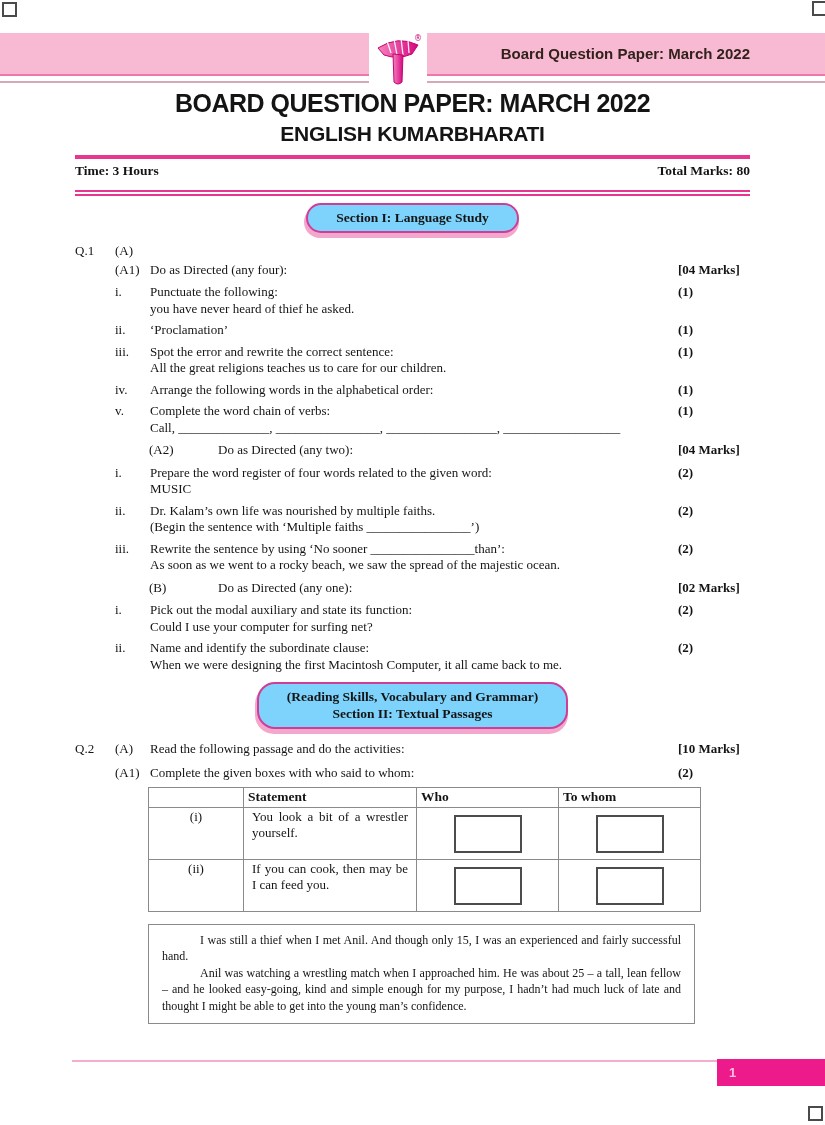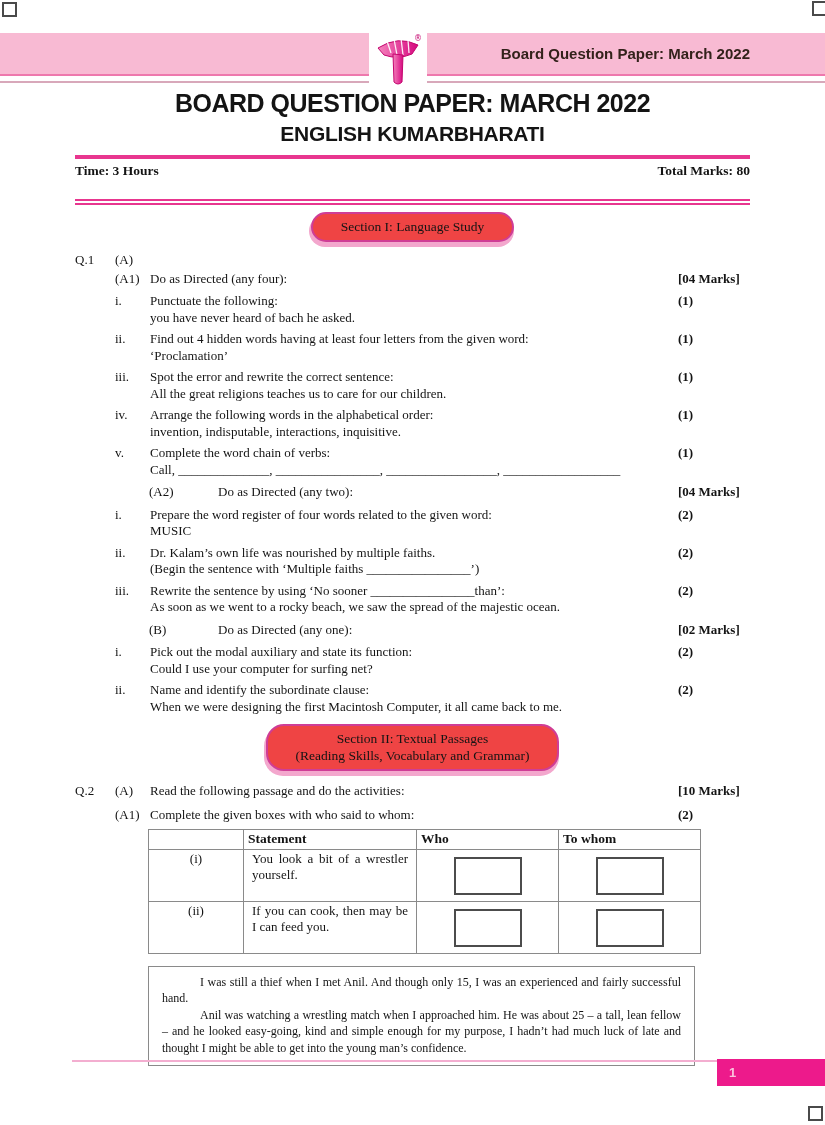--- a/index.html
+++ b/index.html
@@ -23,26 +23,26 @@
 
   
   .head-block{position:absolute;left:0;top:88px;width:825px;text-align:center;
           font-family:"Liberation Sans","DejaVu Sans",sans-serif;}
   .title{font-size:26px;font-weight:bold;line-height:30px;transform:scaleX(.96);letter-spacing:-0.5px;}
   .subtitle{font-size:21px;font-weight:bold;line-height:24px;margin-top:4px;letter-spacing:-0.3px;}
 
   
   .content{position:absolute;left:75px;top:155px;width:675px;font-size:13px;line-height:16.5px;}
   .rule-thick{height:4px;background:#e8368f;}
-  .meta-row{display:flex;justify-content:space-between;font-weight:bold;font-size:13.5px;padding:4px 0 19px;}
+  .meta-row{display:flex;justify-content:space-between;font-weight:bold;font-size:13.5px;padding:4px 0 10px;}
   .rule-double{height:2.5px;border-top:2.5px solid #e8368f;border-bottom:2.5px solid #e8368f;}
 
   .pill-wrap{display:flex;justify-content:center;margin:7px 0 10px;}
-  .pill{background:#ef4444;border:2.5px solid #cf3d96;border-radius:18px;padding:4px 28px 5px;
-        text-align:center;font-weight:normal;font-size:13.5px;line-height:17px;
+  .pill{background:#7dd3fc;border:2.5px solid #cf3d96;border-radius:18px;padding:4px 28px 5px;
+        text-align:center;font-weight:bold;font-size:13.5px;line-height:17px;
         box-shadow:-1px 4px 0 1px #f3a7cd;}
 
   .row{display:grid;grid-template-columns:40px 35px 1fr 72px;margin-bottom:4px;}
   .row.item{margin-bottom:5px;}
   .row.mt{margin-top:6px;gap:34px;}
   .b{font-weight:normal;}
   .marks{font-weight:bold;white-space:nowrap;}
 
   
   .table-wrap{margin:6px 0 0 73px;}
@@ -126,48 +126,46 @@
       <span class="b">(A1)</span>
       <span class="b">Do as Directed (any four):</span>
       <span class="marks">[04 Marks]</span>
     </div>
 
     <div class="row item">
       <span></span>
         <span class="b">i.</span>
       <span>
           <div class="b">Punctuate the following:</div>
-            <div>you have never heard of bach he asked.</div>
+            <div>you have never heard of thief he asked.</div>
         </span>
       <span class="marks">(1)</span>
     </div>
     <div class="row item">
       <span></span>
         <span class="b">ii.</span>
       <span>
-          <div class="b">Find out 4 hidden words having at least four letters from the given word:</div>
             <div>‘Proclamation’</div>
         </span>
       <span class="marks">(1)</span>
     </div>
     <div class="row item">
       <span></span>
         <span class="b">iii.</span>
       <span>
           <div class="b">Spot the error and rewrite the correct sentence:</div>
             <div>All the great religions teaches us to care for our children.</div>
         </span>
       <span class="marks">(1)</span>
     </div>
     <div class="row item">
       <span></span>
         <span class="b">iv.</span>
       <span>
           <div class="b">Arrange the following words in the alphabetical order:</div>
-            <div>invention, indisputable, interactions, inquisitive.</div>
         </span>
       <span class="marks">(1)</span>
     </div>
     <div class="row item">
       <span></span>
         <span class="b">v.</span>
       <span>
           <div class="b">Complete the word chain of verbs:</div>
             <div>Call, ______________, ________________, _________________, __________________</div>
         </span>
@@ -230,22 +228,22 @@
         <span class="b">ii.</span>
       <span>
           <div class="b">Name and identify the subordinate clause:</div>
             <div>When we were designing the first Macintosh Computer, it all came back to me.</div>
         </span>
       <span class="marks">(2)</span>
     </div>
 
     <div class="pill-wrap" style="margin-top:9px;margin-bottom:12px">
       <div class="pill">
+        <div>(Reading Skills, Vocabulary and Grammar)</div>
         <div>Section II: Textual Passages</div>
-        <div>(Reading Skills, Vocabulary and Grammar)</div>
       </div>
     </div>
 
     <div class="row" style="margin-bottom:7px">
       <span class="b">Q.2</span>
       <span class="b">(A)</span>
       <span class="b">Read the following passage and do the activities:</span>
       <span class="marks">[10 Marks]</span>
     </div>
 

